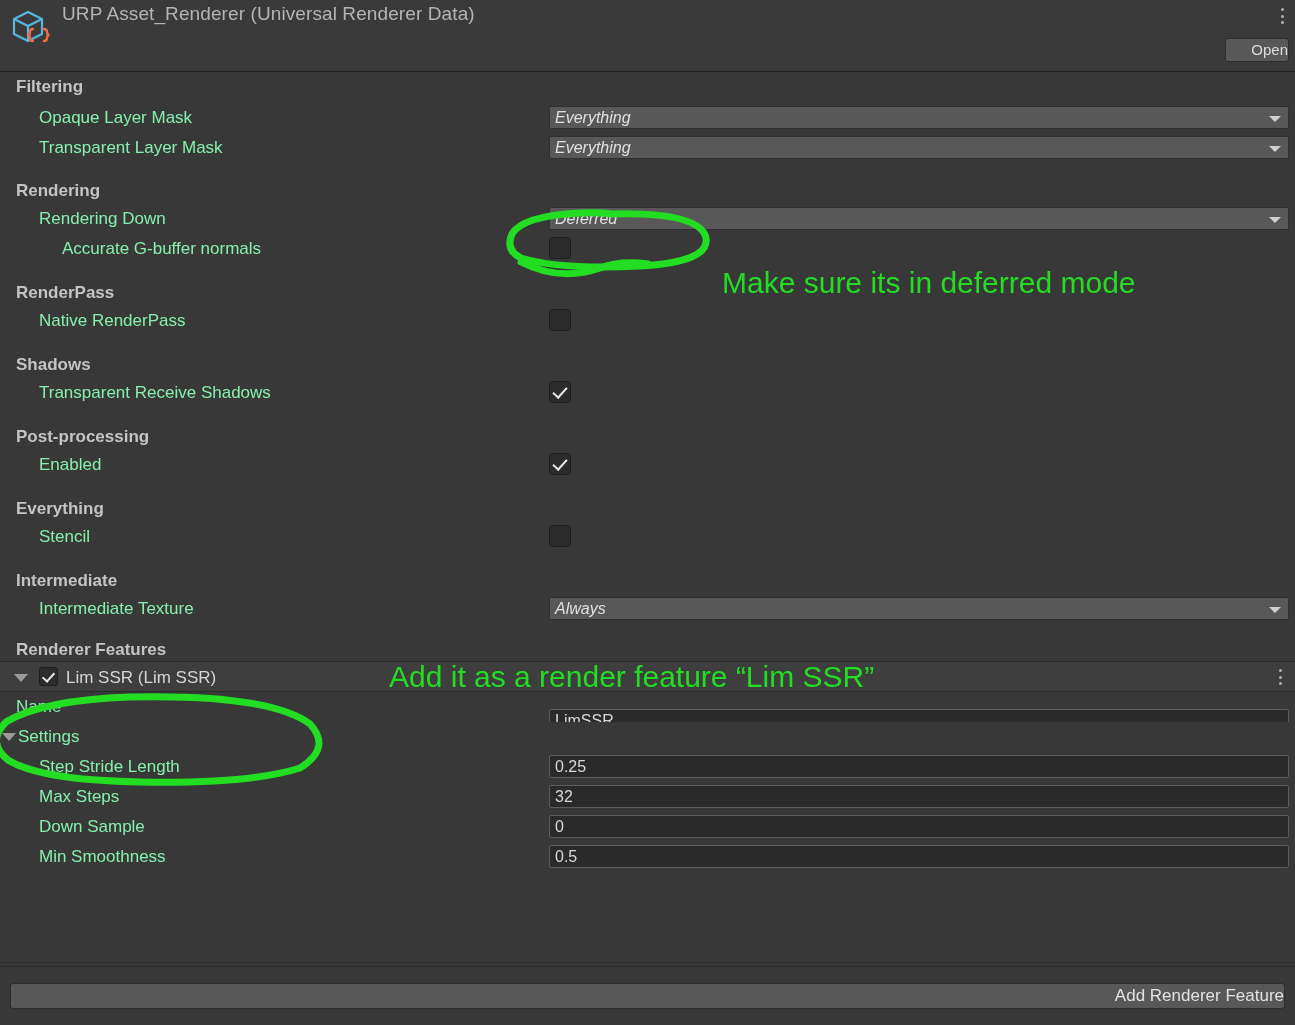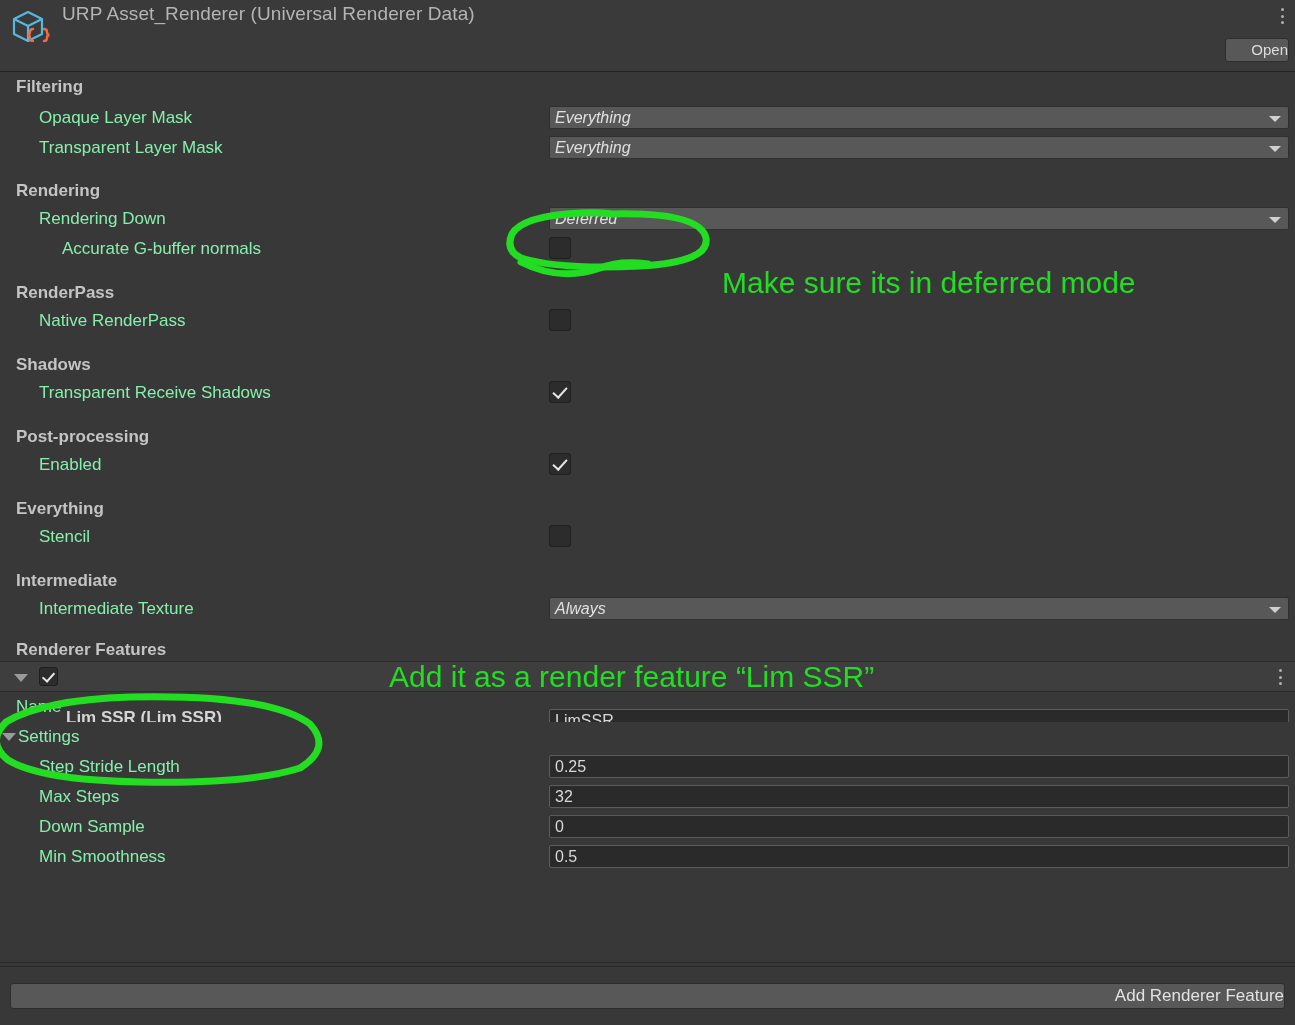--- a/index.html
+++ b/index.html
@@ -245,23 +245,22 @@
     height: 10px;
     border: solid #e8e8e8;
     border-width: 0 2.2px 2.2px 0;
     transform: rotate(42deg);
   }
   .feat-title {
     position: absolute;
     left: 66px;
     line-height: 31px;
     font-size: 17px;
-    font-weight: bold;
+    font-weight: normal;
     color: #d5d5d5;
-    margin-top: 40px;
   }
   .feat-kebab { right: 8px; top: 5px; }
 
   .settings-foldout-row {
     position: relative;
     height: 30px;
     background: #383838;
   }
 
   

